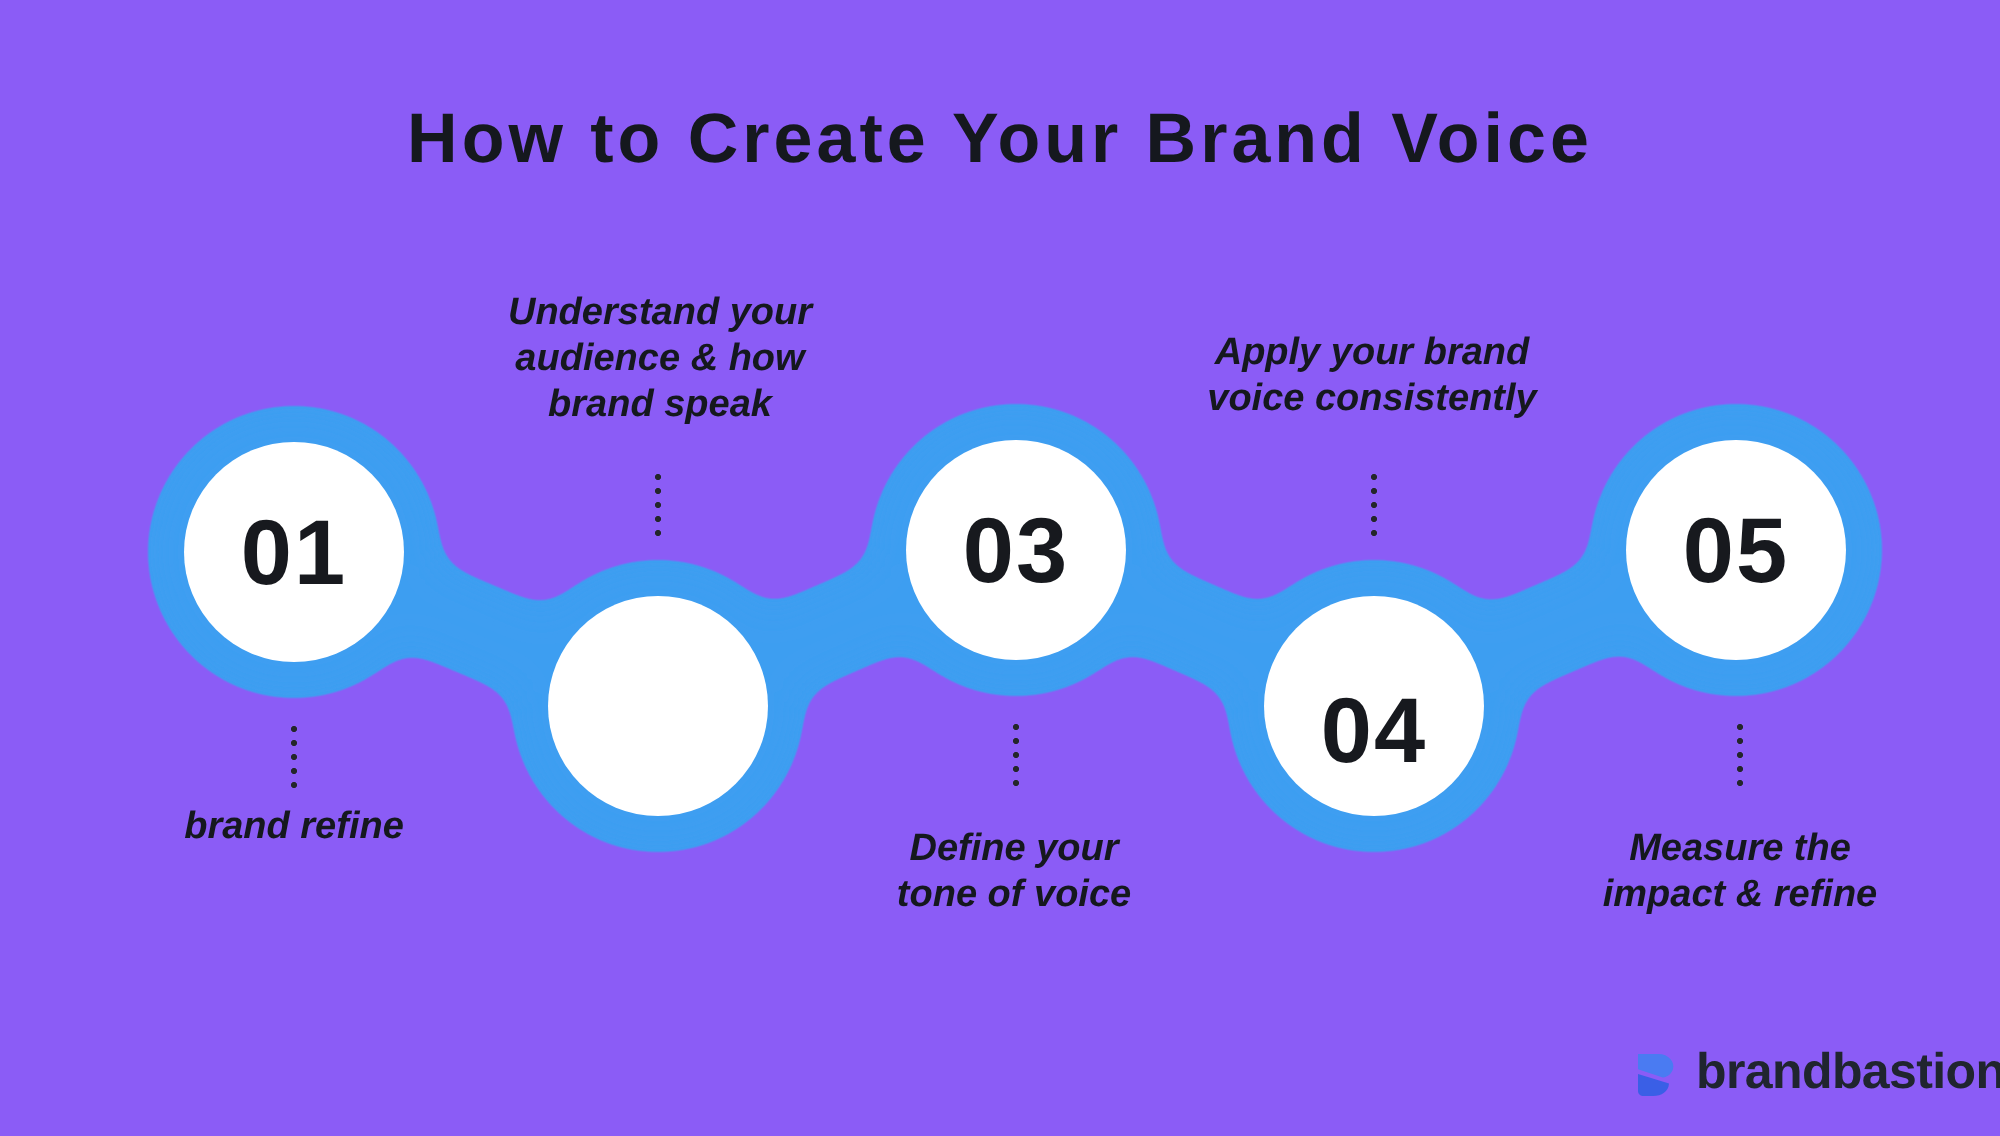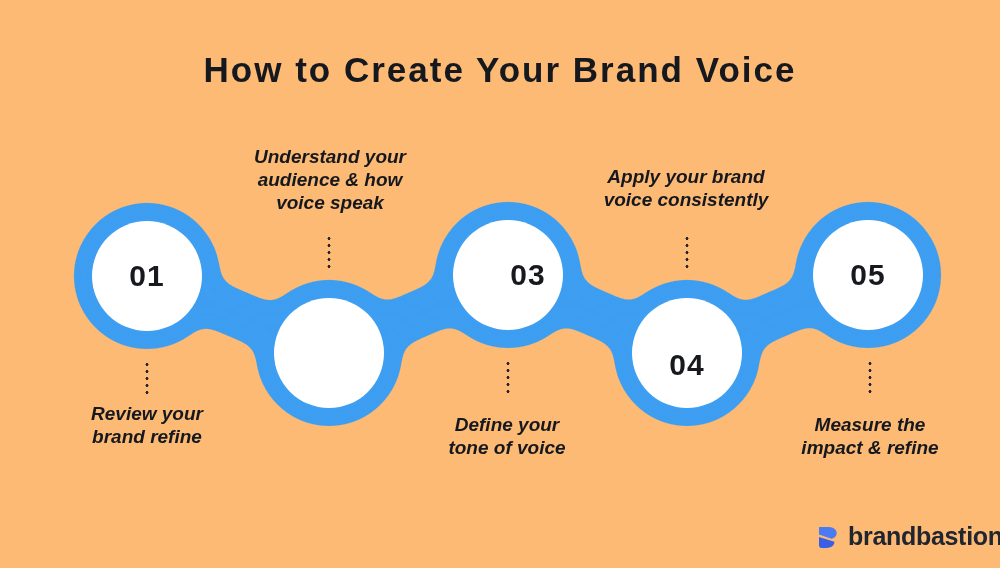--- a/index.html
+++ b/index.html
@@ -4,21 +4,21 @@
 <style>
   html,body{margin:0;padding:0;}
   body{
     font-family:"Liberation Sans",sans-serif;
     background:#DCE6F2;
   }
   .canvas{
     position:relative;
     width:1000px;
     height:568px;
-    background:#fdba74;
+    background:#8b5cf6;
     overflow:hidden;
   }
   .title{
     position:absolute;
     top:50px;
     left:0;
     width:1000px;
     margin:0;
     text-align:center;
     font-size:35px;
@@ -27,21 +27,21 @@
     color:#15181E;
   }
   .chain{
     position:absolute;
     left:0;top:0;
     width:1000px;height:568px;
   }
   .step-num{
     position:absolute;
     transform:translate(-50%,-50%);
-    font-size:30px;
+    font-size:46px;
     font-weight:800;
     letter-spacing:1px;
     color:#17191E;
     line-height:1;
   }
   .dots{
     position:absolute;
     width:4px;
     height:34px;
     background-image:radial-gradient(circle,#24262B 1.4px,rgba(0,0,0,0) 1.6px);
@@ -101,32 +101,31 @@
       <circle cx="329" cy="353" r="55"></circle>
       <circle cx="508" cy="275" r="55"></circle>
       <circle cx="687" cy="353" r="55"></circle>
       <circle cx="868" cy="275" r="55"></circle>
     </g>
   </svg>
 
   <div class="step-num" style="left:147px;top:276px;">01</div>
   <div class="dots" style="left:145px;top:361px;"></div>
   <div class="label" style="left:27px;top:402px;">
-    <span>Review your</span>
     <span>brand refine</span>
   </div>
 
   <div class="label" style="left:210px;top:145px;">
     <span>Understand your</span>
     <span>audience &amp; how</span>
-    <span>voice speak</span>
+    <span>brand speak</span>
   </div>
   <div class="dots" style="left:327px;top:235px;"></div>
 
-  <div class="step-num" style="left:508px;top:275px;margin-left:20px;">03</div>
+  <div class="step-num" style="left:508px;top:275px;">03</div>
   <div class="dots" style="left:506px;top:360px;"></div>
   <div class="label" style="left:387px;top:413px;">
     <span>Define your</span>
     <span>tone of voice</span>
   </div>
 
   <div class="label" style="left:566px;top:165px;">
     <span>Apply your brand</span>
     <span>voice consistently</span>
   </div>

